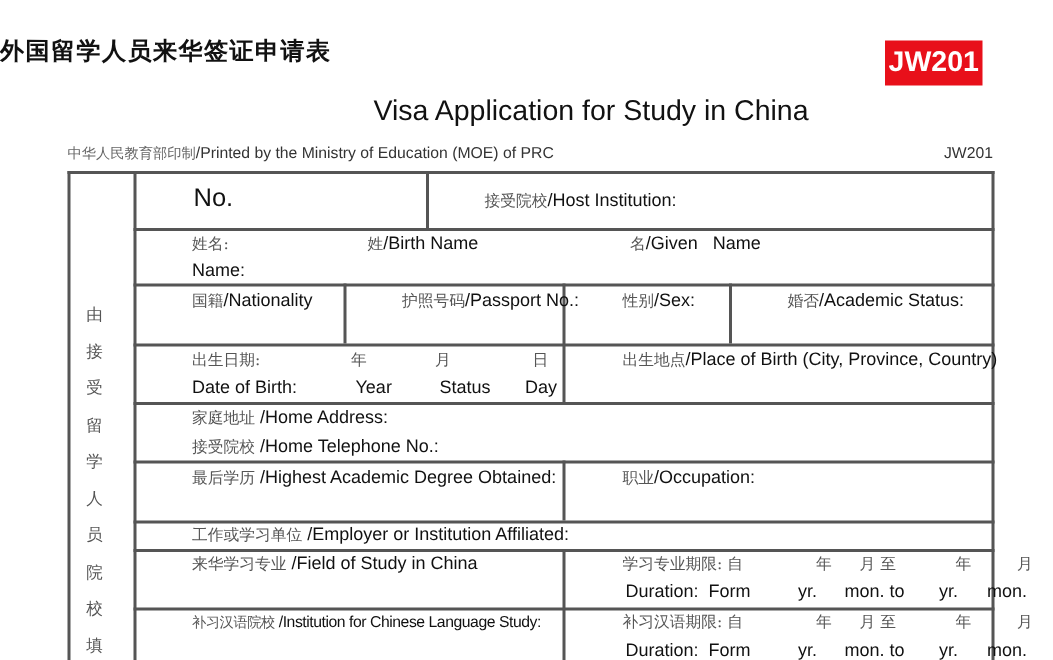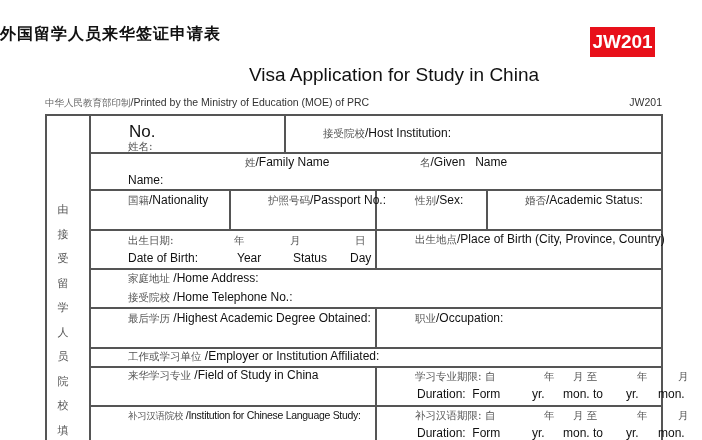--- a/index.html
+++ b/index.html
@@ -49,22 +49,22 @@
   <div class="line-v" style="left:375px;top:366px;height:78px"></div>
 </div>
 
 <div class="abs vert">
   <span style="display:block;width:12px;margin:0 auto;word-break:break-all;white-space:normal;">由接受留学人员院校填</span>
 </div>
 
 <div class="cell no" style="left:97px;top:123px">No.</div>
 <div class="cell" style="left:291px;top:125px"><span class="cn">接受院校</span><span>/Host Institution:</span></div>
 
-<div class="cell" style="left:96px;top:138px"><span class="cn">姓名:</span></div>
-<div class="cell" style="left:213px;top:154px"><span class="cn">姓</span><span>/Family Name</span></div>
+<div class="cell" style="left:96px;top:154px"><span class="cn">姓名:</span></div>
+<div class="cell" style="left:213px;top:154px"><span class="cn">姓</span><span>/Birth Name</span></div>
 <div class="cell" style="left:388px;top:154px"><span class="cn">名</span><span style="white-space:pre">/Given   Name</span></div>
 <div class="cell" style="left:96px;top:172px">Name:</div>
 
 <div class="cell" style="left:96px;top:192px"><span class="cn">国籍</span><span>/Nationality</span></div>
 <div class="cell" style="left:236px;top:192px"><span class="cn">护照号码</span><span>/Passport No.:</span></div>
 <div class="cell" style="left:383px;top:192px"><span class="cn">性别</span><span>/Sex:</span></div>
 <div class="cell" style="left:493px;top:192px"><span class="cn">婚否</span><span>/Academic Status:</span></div>
 
 <div class="cell cn" style="left:96px;top:232px">出生日期:</div>
 <div class="cell cn" style="left:202px;top:232px">年</div>

